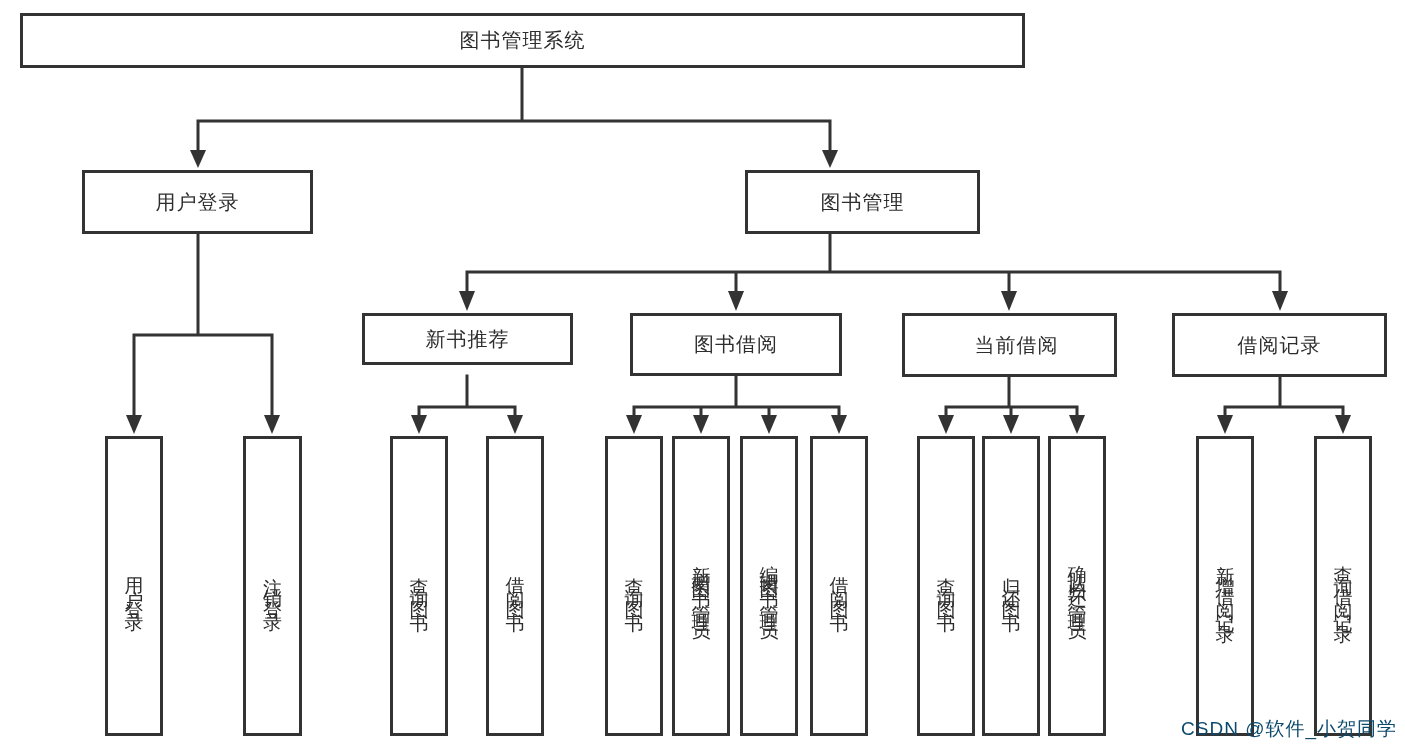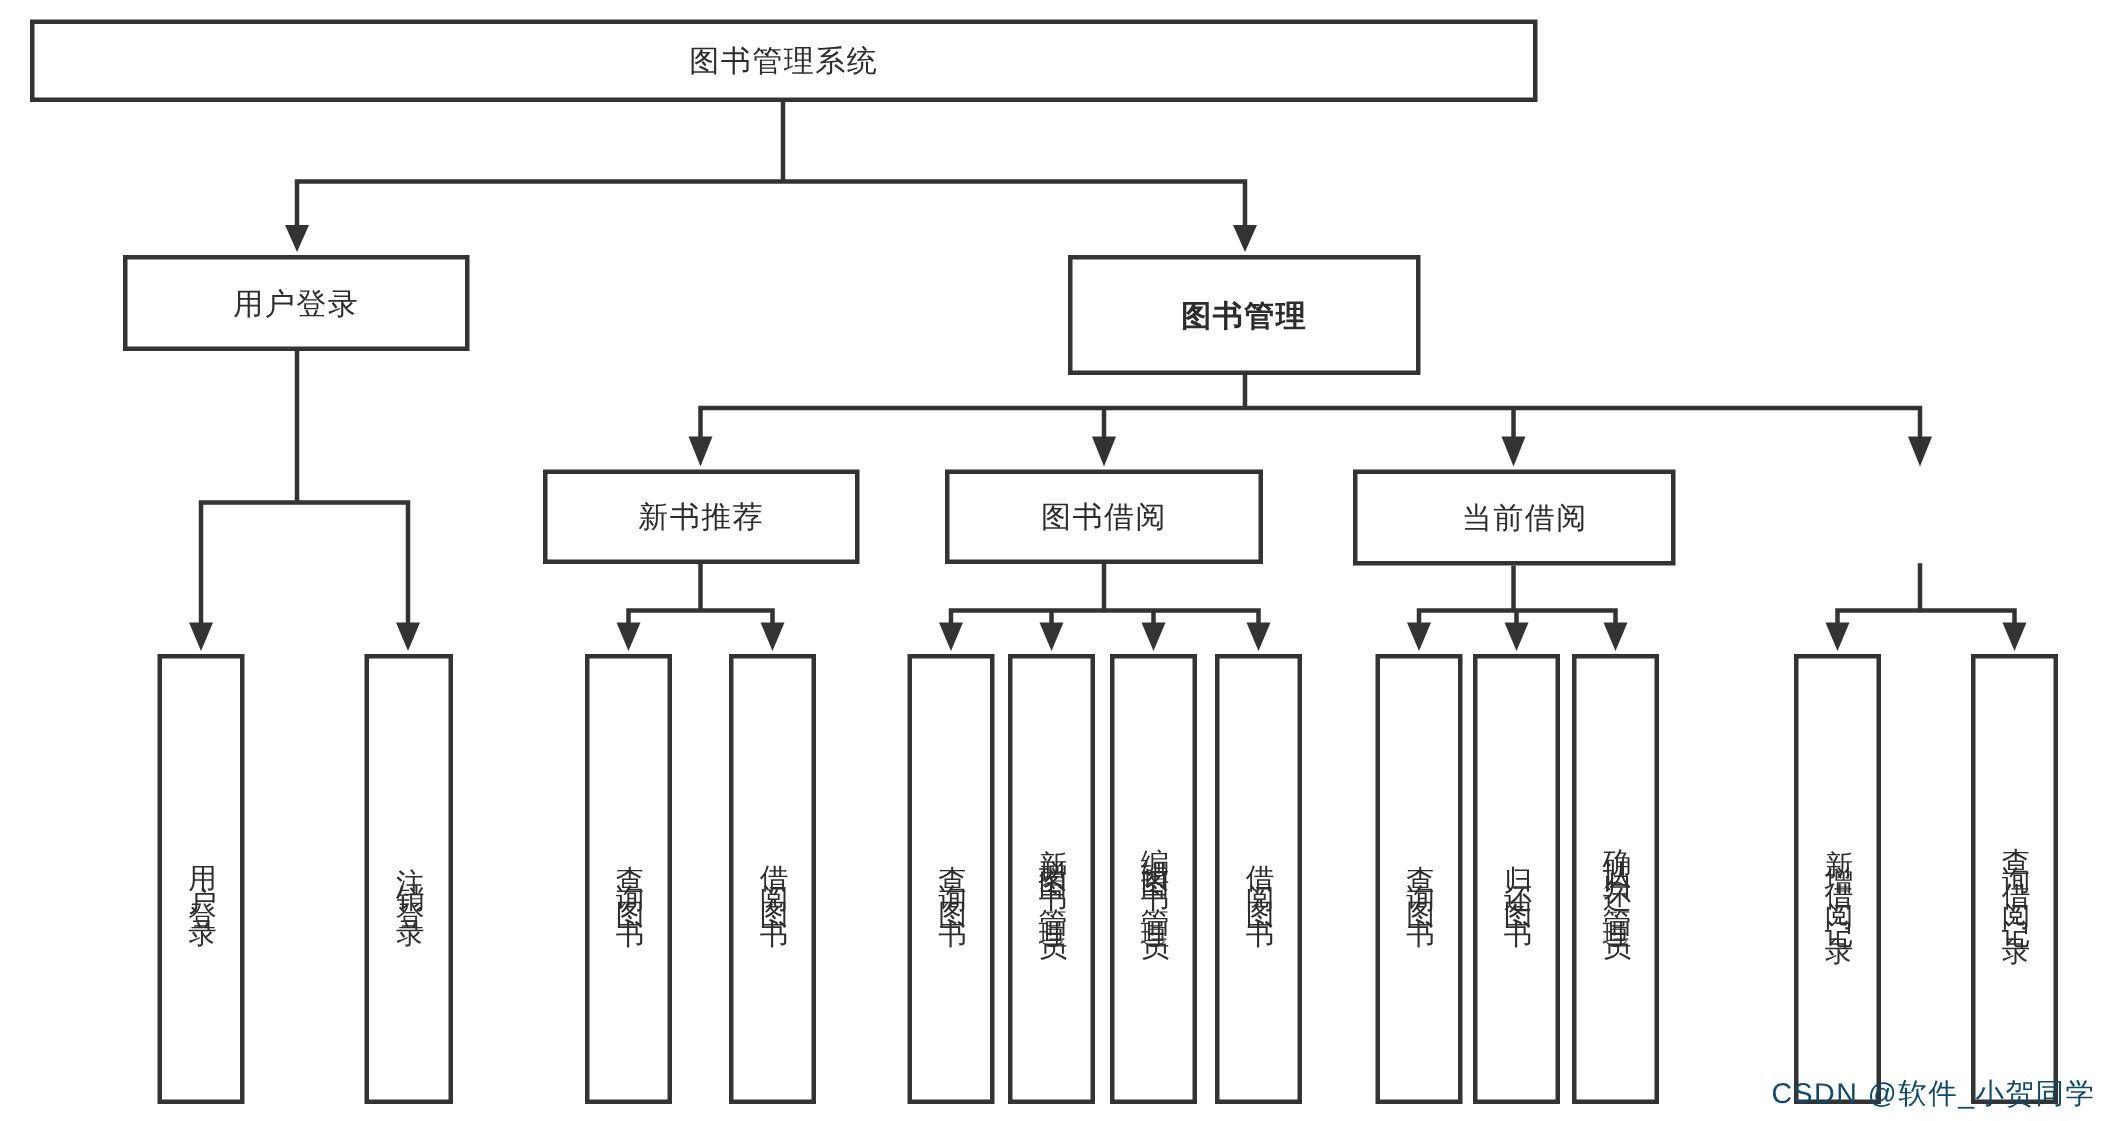--- a/index.html
+++ b/index.html
@@ -92,32 +92,35 @@
     </g>
   </svg>
 
   <div class="node" style="left:20px; top:13px; width:1005px; height:55px;">
     <span class="h-label">图书管理系统</span>
   </div>
 
   <div class="node" style="left:82px; top:170px; width:231px; height:64px;">
     <span class="h-label">用户登录</span>
   </div>
-  <div class="node" style="left:712px; top:170px; width:235px; height:80px;font-weight:bold;">
+  <div class="node" style="left:745px; top:170px; width:235px; height:64px;">
     <span class="h-label">图书管理</span>
   </div>
 
-  <div class="node" style="left:362px; top:313px; width:211px; height:63px;">
+  <div class="node" style="left:362px; top:313px; width:211px; height:52px;">
     <span class="h-label">新书推荐</span>
   </div>
   <div class="node" style="left:630px; top:313px; width:212px; height:63px;justify-content:center;">
     <span class="h-label">图书借阅</span>
   </div>
   <div class="node" style="left:902px; top:313px; width:215px; height:64px;padding-left:14px;">
     <span class="h-label">当前借阅</span>
+  </div>
+  <div class="node" style="left:1172px; top:313px; width:215px; height:64px;">
+    <span class="h-label">借阅记录</span>
   </div>
 
   <div class="node" style="left:105px; top:436px; width:58px; height:300px;">
     <span class="v-label vs">用户登录</span>
   </div>
   <div class="node" style="left:243px; top:436px; width:59px; height:300px;">
     <span class="v-label vs">注销登录</span>
   </div>
 
   <div class="node" style="left:390px; top:436px; width:58px; height:300px;">

